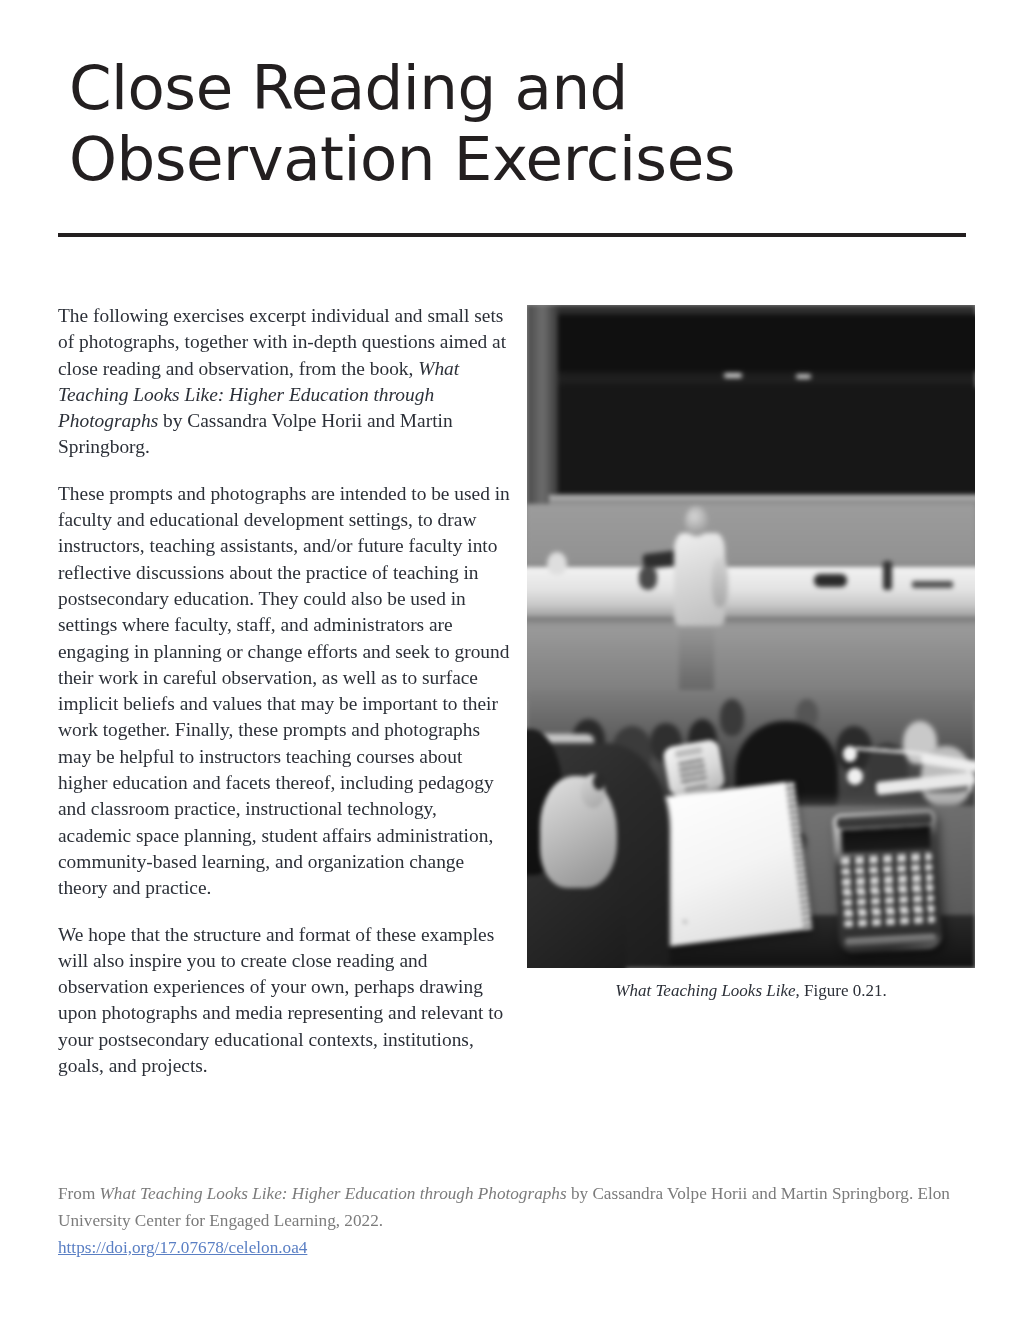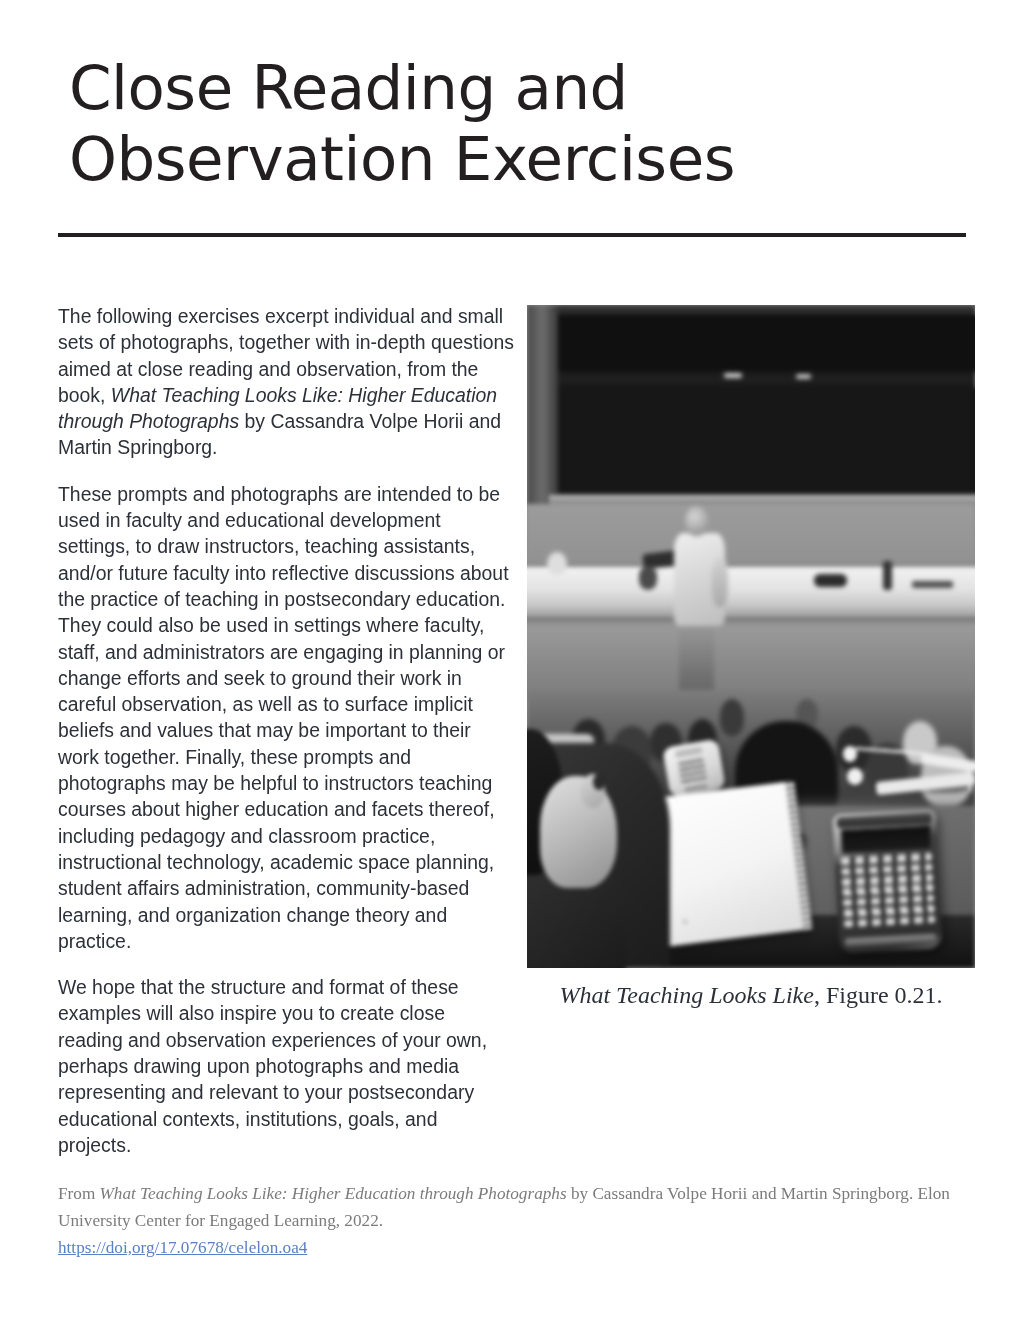--- a/index.html
+++ b/index.html
@@ -53,21 +53,21 @@
 
   
   .body-col {
     position: absolute;
     left: 58px;
     top: 303px;
     width: 456px;
   }
   .body-col p {
     margin: 0 0 20px 0;
-    font-family: Liberation Sans, sans-serif;
+    font-family: Liberation Serif, serif;
     font-size: 19.4px;
     line-height: 26.3px;
     color: #2c3038;
     text-align: left;
     hyphens: none;
   }
   .body-col p:last-child { margin-bottom: 0; }
   .body-col em { font-style: italic; }
 
   
@@ -343,21 +343,21 @@
     background: linear-gradient(90deg, rgba(120,120,120,.6), rgba(200,200,200,.35) 40%, rgba(90,90,90,.5));
     filter: blur(6px);
   }
 
   .photo-soft { filter: blur(2.2px); }
 
   .fig-caption {
     margin-top: 12px;
     text-align: center;
     font-family: "Liberation Serif", serif;
-    font-size: 24px;
+    font-size: 17px;
     line-height: 1.3;
     color: #2c3038;
   }
   .fig-caption em { font-style: italic; }
 
   
   .footer {
     position: absolute;
     left: 58px;
     top: 1180px;

